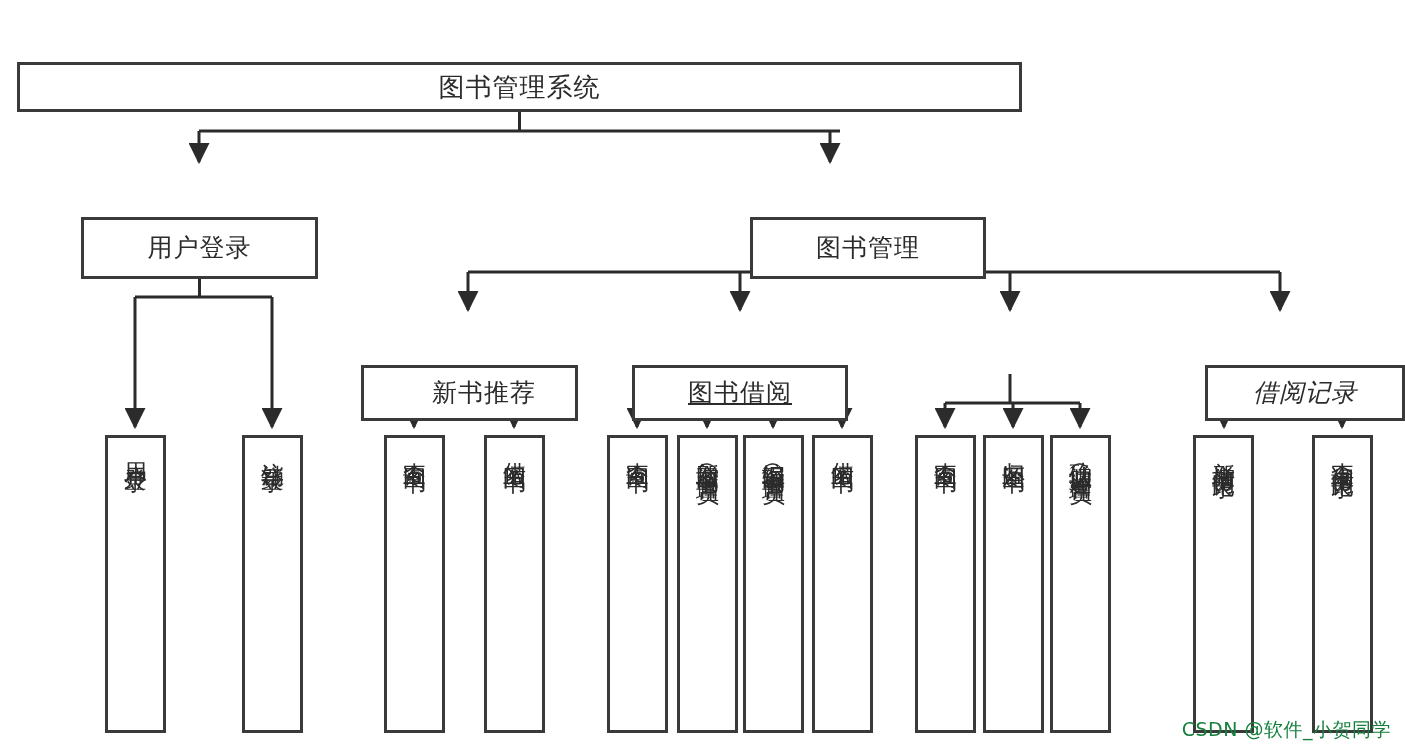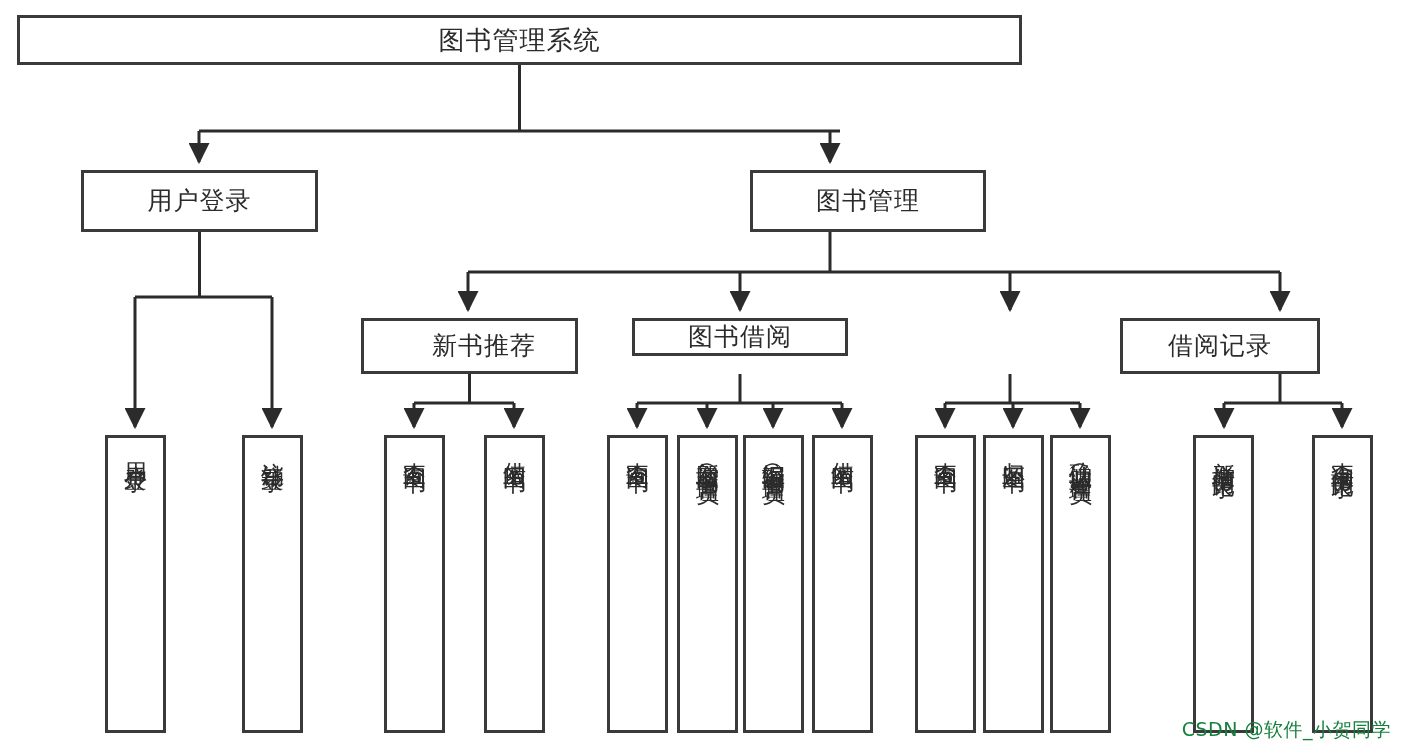--- a/index.html
+++ b/index.html
@@ -32,20 +32,21 @@
     border: 3px solid #3a3a3a;
     display: flex;
     align-items: center;
     justify-content: center;
     color: #2b2b2b;
   }
   .node.horiz {
     font-size: 25px;
     letter-spacing: 1px;
     line-height: 1.1;
+    margin-top: 47px;
   }
   .node.vert {
     font-size: 23px;
     padding-top: 6px;
     align-items: flex-start;
     justify-content: center;
   }
   .node.vert .vtext {
     writing-mode: vertical-rl;
     text-orientation: upright;
@@ -128,24 +129,24 @@
   <div class="node horiz" style="left:81px; top:170px; width:237px; height:62px;">
     <span>用户登录</span>
   </div>
   <div class="node horiz" style="left:750px; top:170px; width:236px; height:62px;">
     <span>图书管理</span>
   </div>
 
   <div class="node horiz" style="left:361px; top:318px; width:217px; height:56px;padding-left:29px;">
     <span>新书推荐</span>
   </div>
-  <div class="node horiz" style="left:632px; top:318px; width:216px; height:38px;">
+  <div class="node horiz" style="left:632px; top:318px; width:216px; height:56px;text-decoration:underline;">
     <span>图书借阅</span>
   </div>
-  <div class="node horiz" style="left:1120px; top:318px; width:200px; height:56px;">
+  <div class="node horiz" style="left:1205px; top:318px; width:200px; height:56px;font-style:italic;">
     <span>借阅记录</span>
   </div>
 
   <div class="node vert" style="left:105px; top:435px; width:61px; height:298px;">
     <span class="vtext">用户登录</span>
   </div>
   <div class="node vert" style="left:242px; top:435px; width:61px; height:298px;">
     <span class="vtext">注销登录</span>
   </div>
 

